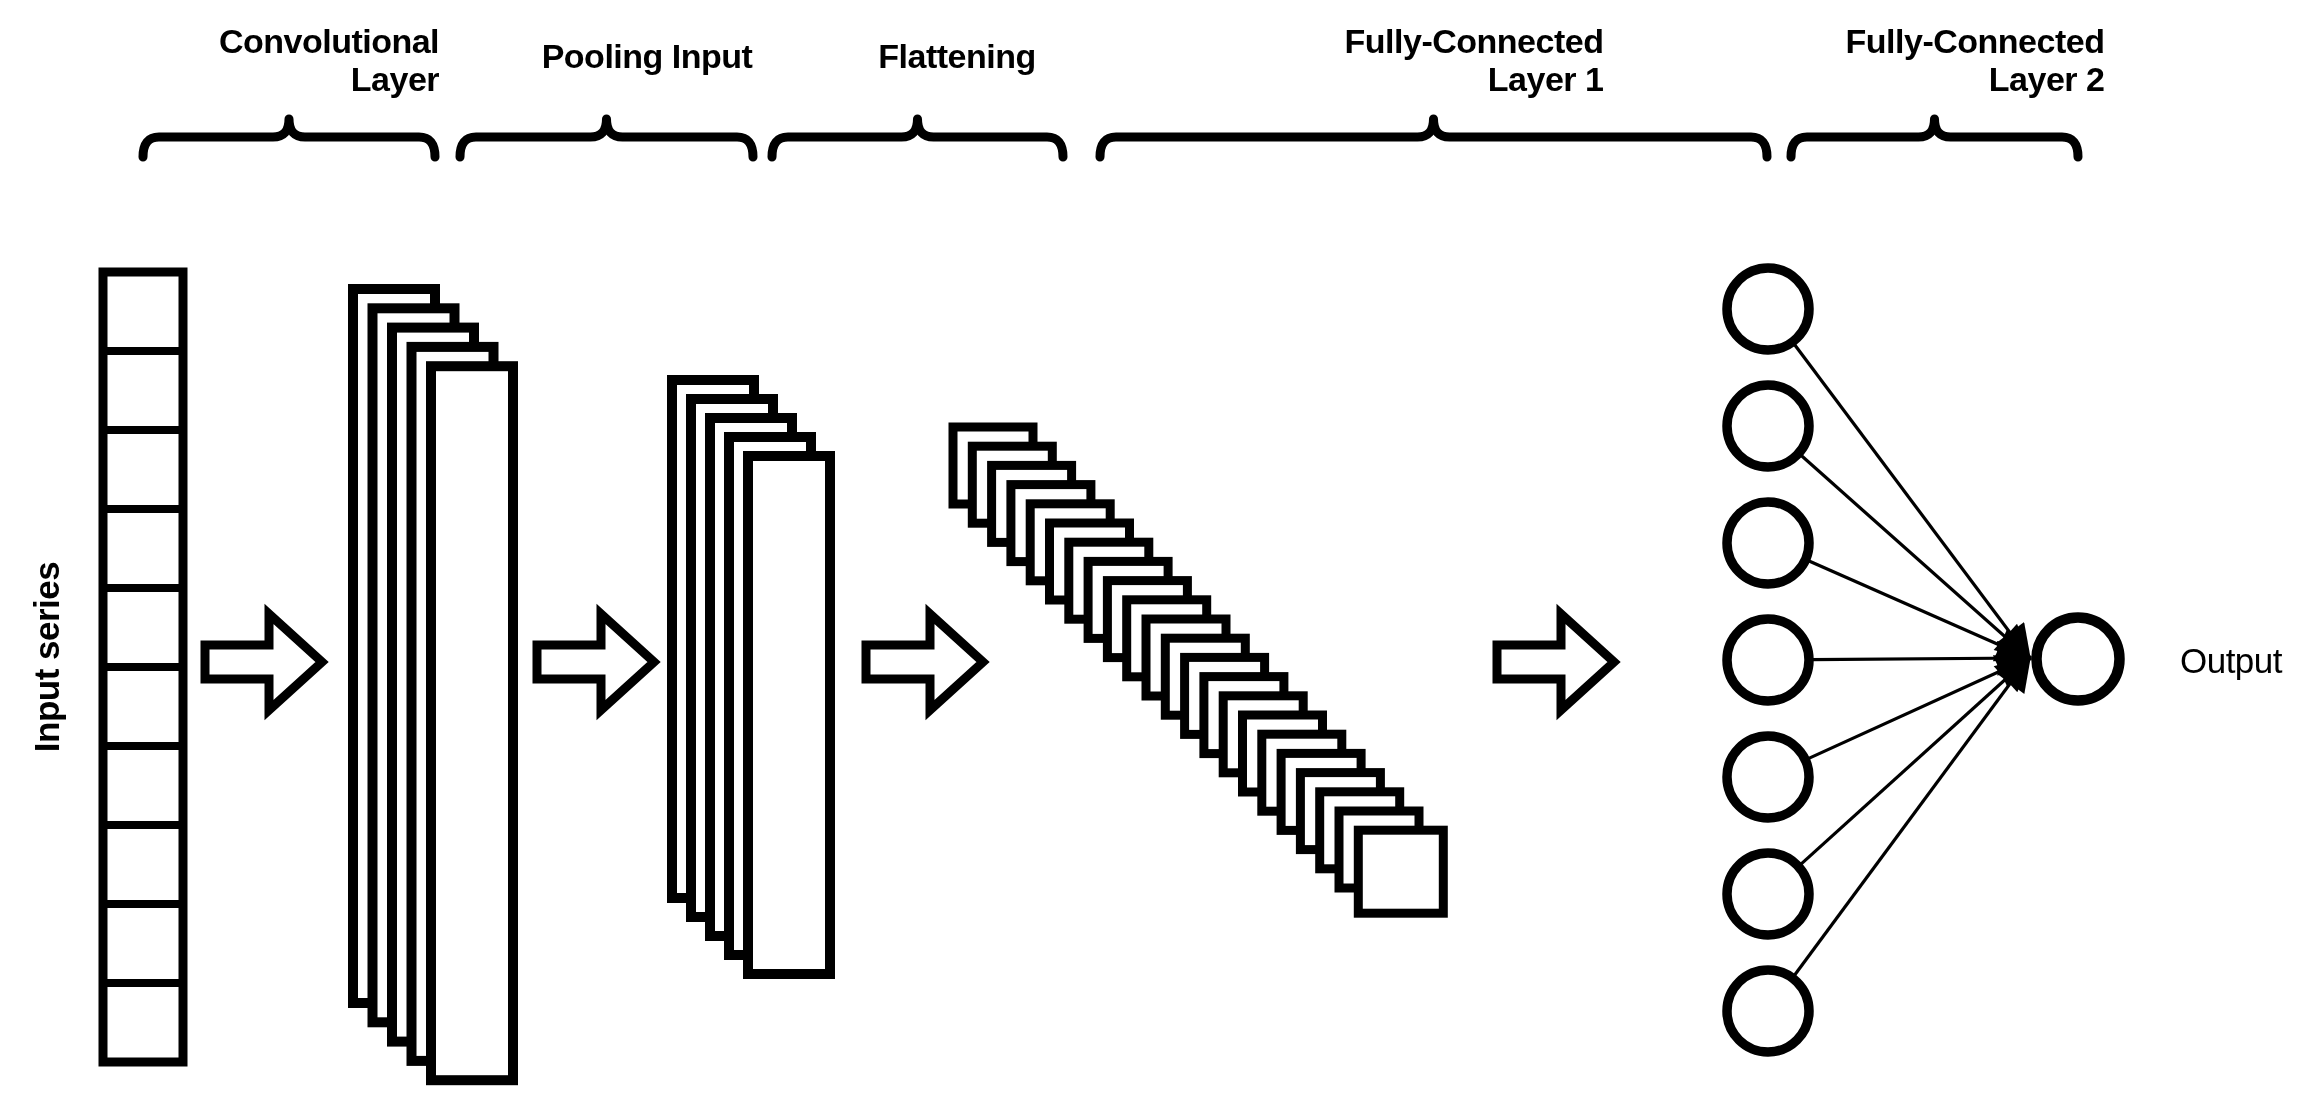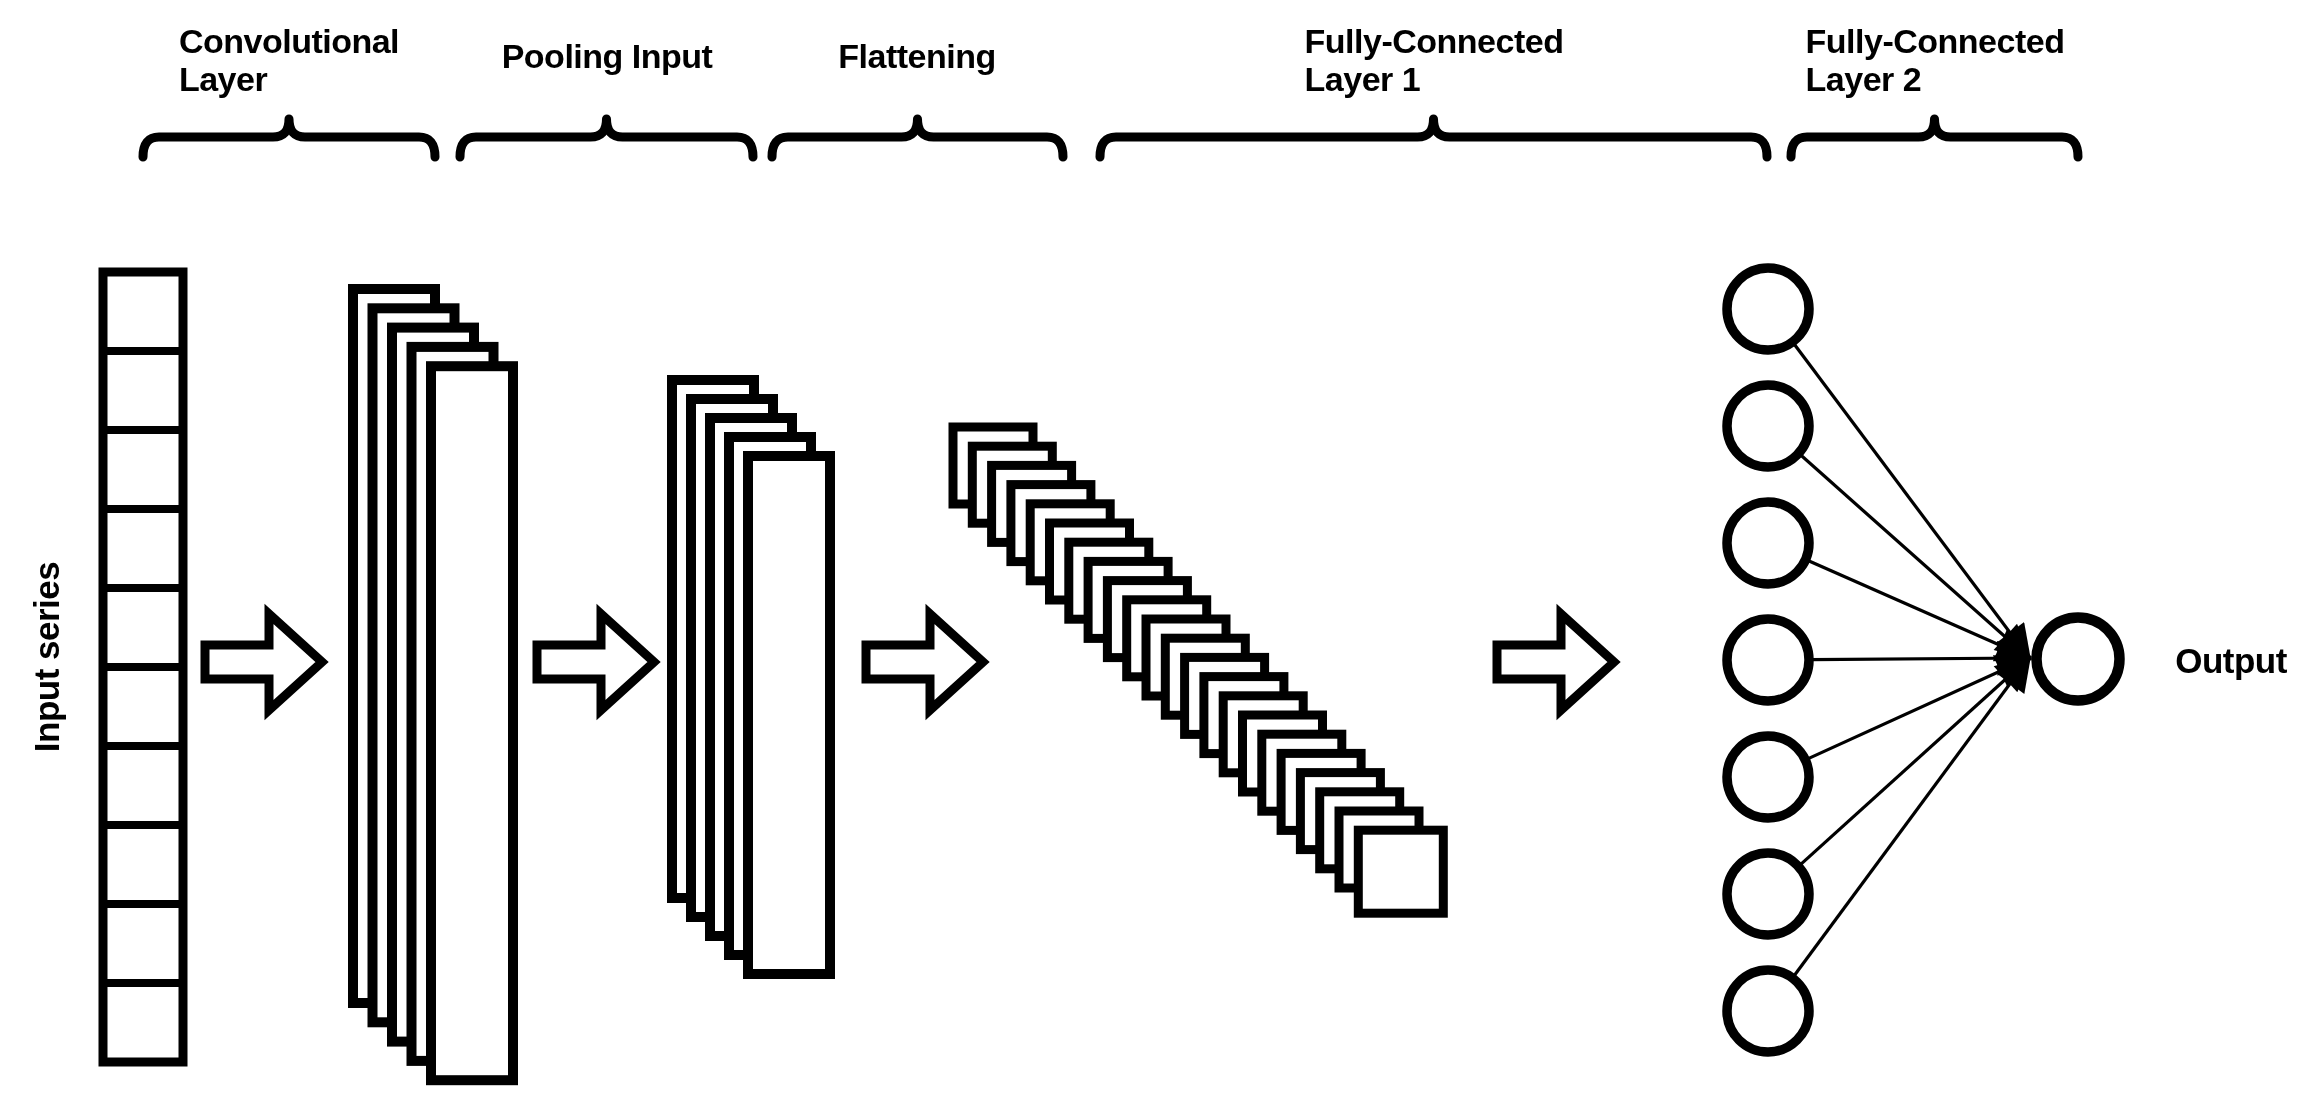--- a/index.html
+++ b/index.html
@@ -4,29 +4,29 @@
 <style>
   html,body{margin:0;padding:0;background:#ffffff;}
   .canvas{
     position:relative;width:2314px;height:1110px;background:#ffffff;
     font-family:"Liberation Sans",sans-serif;overflow:hidden;
   }
   .canvas > svg{position:absolute;left:0;top:0;}
   .stage-label{
     position:absolute;transform:translateX(-50%);
     font-weight:bold;font-size:34px;line-height:38px;letter-spacing:-0.5px;
-    text-align:left;white-space:pre-line;color:#000;
+    text-align:right;white-space:pre-line;color:#000;margin-left:40px;
   }
   .side-label{
     position:absolute;transform:translate(-50%,-50%) rotate(-90deg);
     font-weight:bold;font-size:35px;letter-spacing:-0.5px;white-space:nowrap;color:#000;
   }
   .output-label{
     position:absolute;transform:translate(-50%,-50%);
-    font-weight:bold;font-size:35px;letter-spacing:-0.5px;white-space:nowrap;color:#000;
+    font-weight:normal;font-size:35px;letter-spacing:-0.5px;white-space:nowrap;color:#000;
   }
 </style>
 </head>
 <body>
 
 <div class="canvas">
 
   <svg id="diagram-svg" width="2314" height="1110" viewBox="0 0 2314 1110">
       <defs>
         <marker id="ah" viewBox="0 0 10 10" refX="9" refY="5" markerWidth="13" markerHeight="11" orient="auto">

